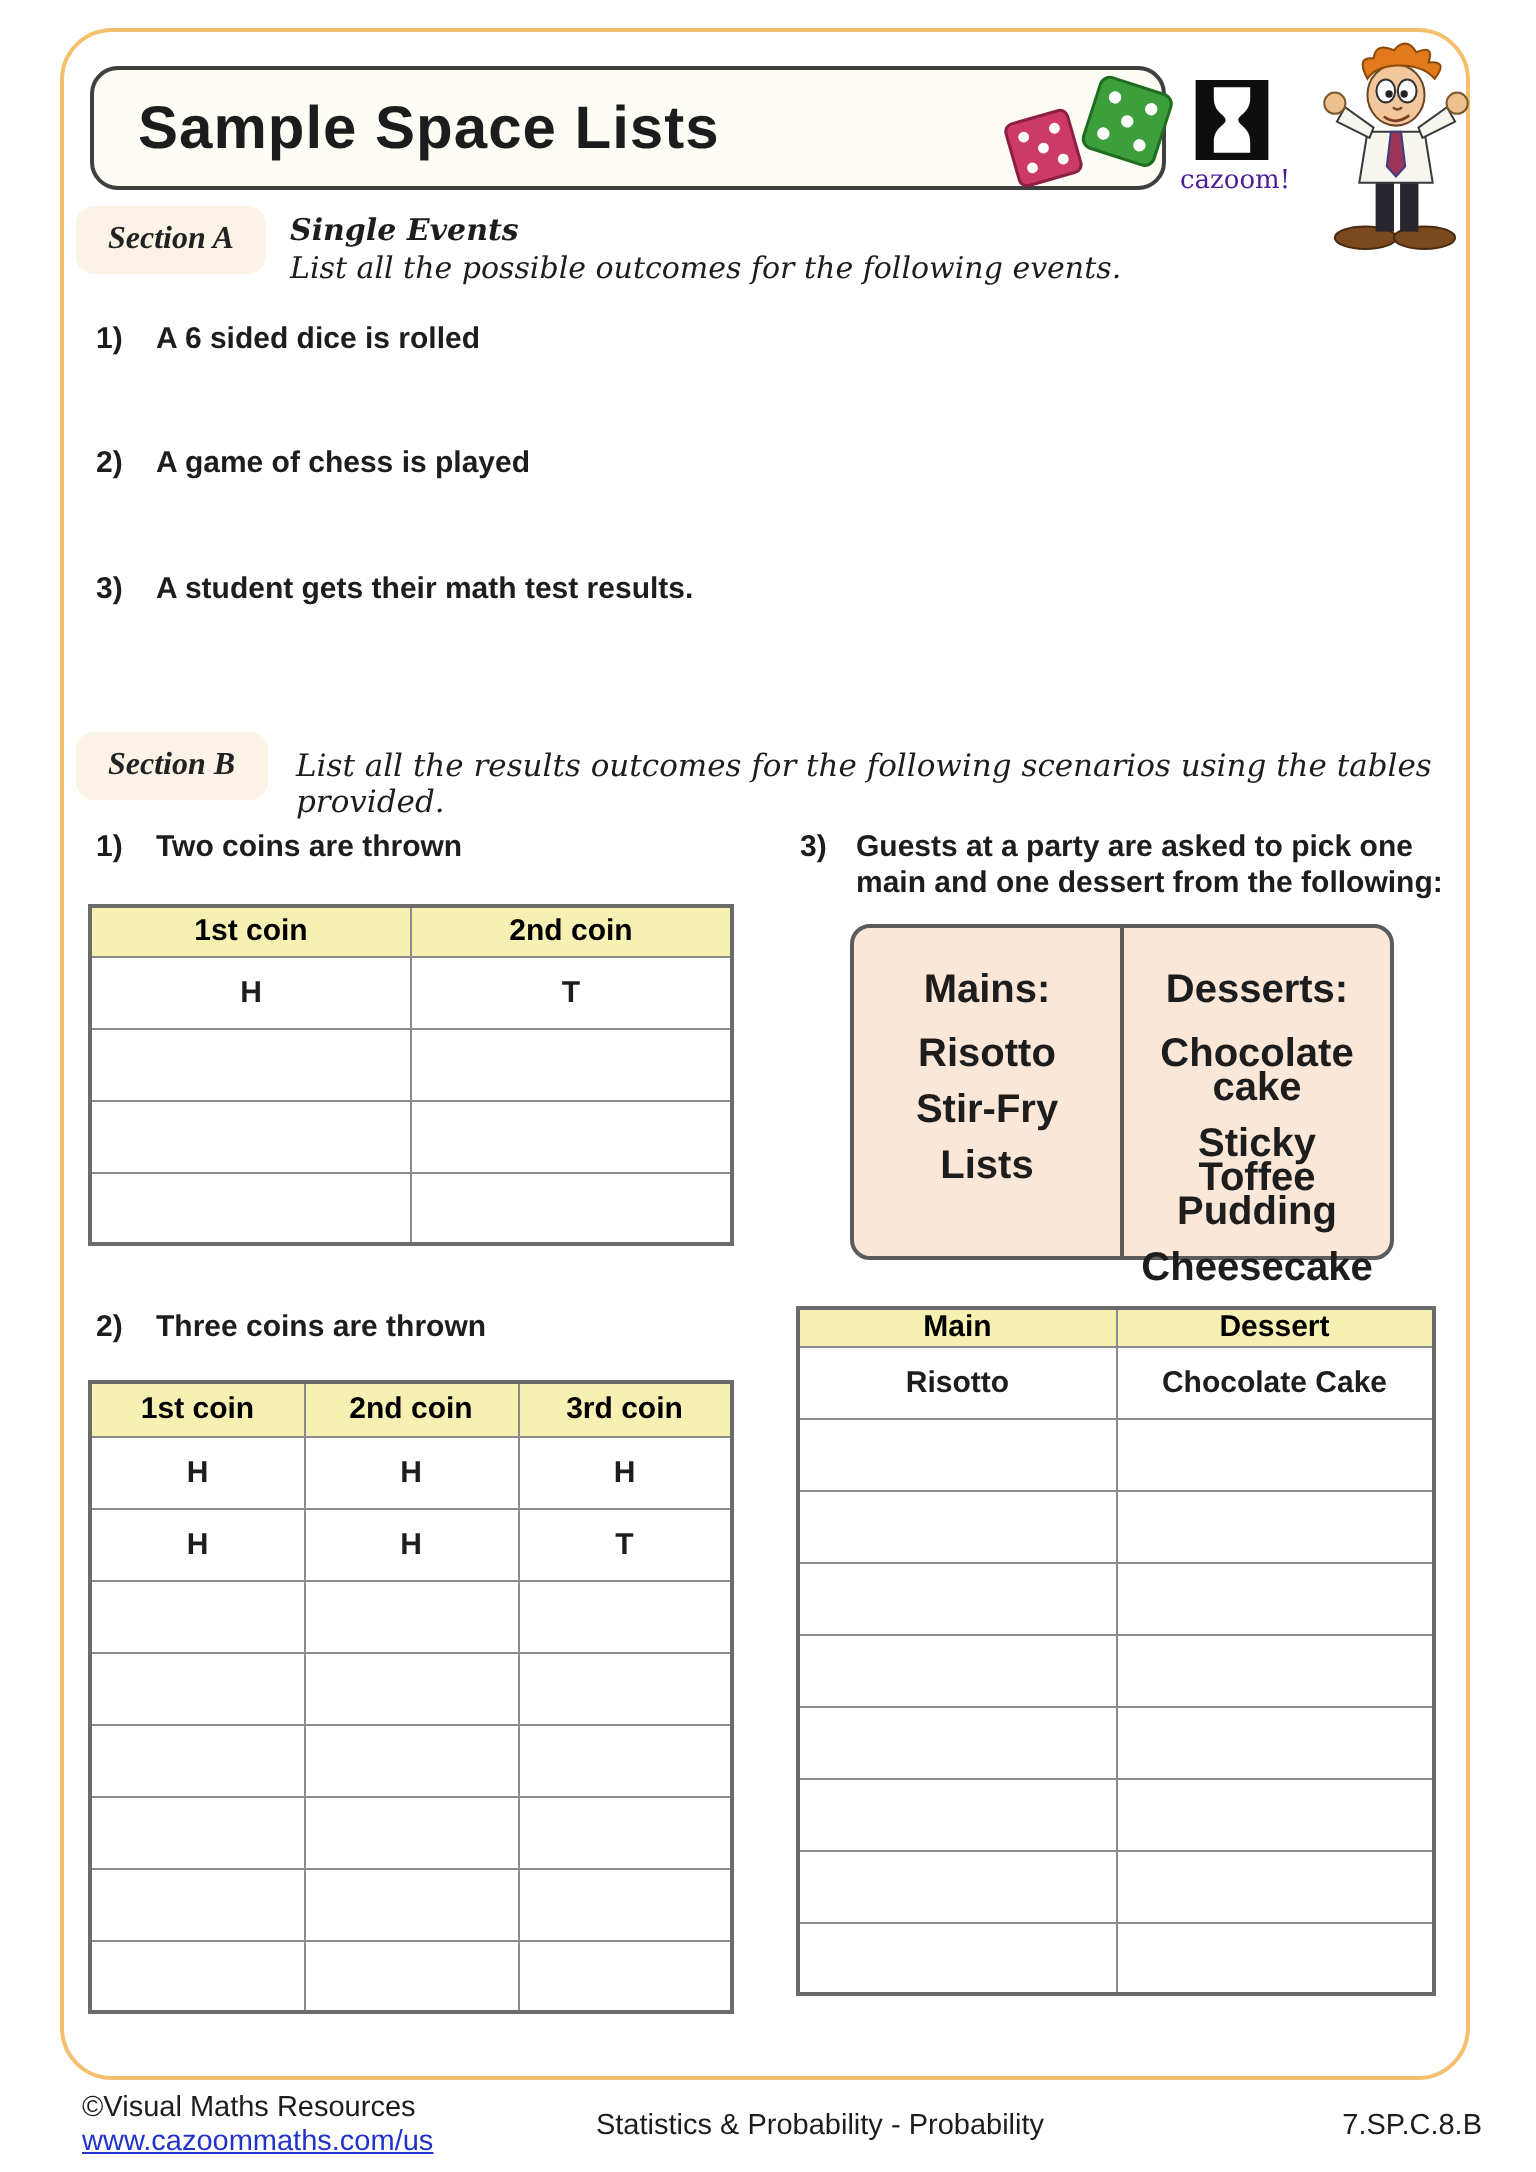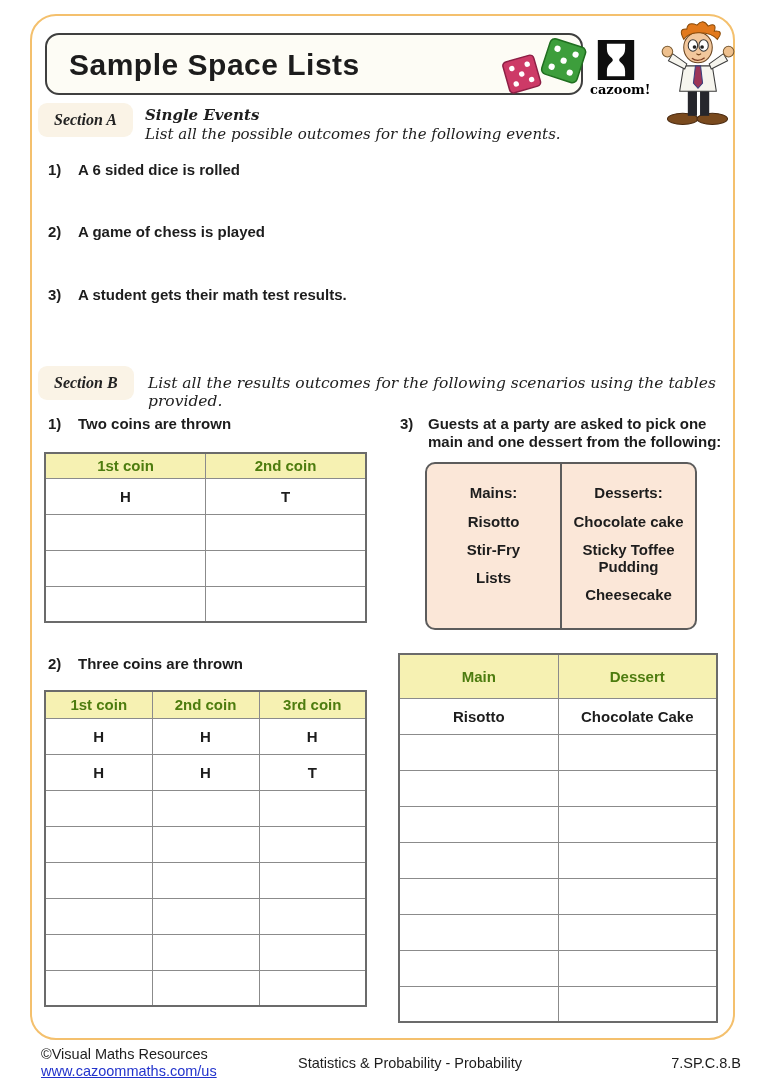--- a/index.html
+++ b/index.html
@@ -16,22 +16,22 @@
     position: absolute; left: 45px; top: 33px; width: 538px; height: 62px;
     background: #fdfcf5; border: 2px solid #3f3f3f; border-radius: 14px;
   }
   .title-box h1 {
     position: absolute; left: 22px; top: 13px;
     font-size: 30px; font-weight: bold; letter-spacing: 0.5px; color: #1c1c1c;
   }
   .dice-wrap { position: absolute; left: 452px; top: 2px; }
   .cazoom-logo { position: absolute; left: 543px; top: 5px; width: 52px; text-align: center; }
   .cazoom-logo .brand {
-    display: block; font-family: "DejaVu Serif", serif; font-weight: bold;
-    font-size: 13px; margin-top: -2px; color: #000000;
+    display: block; font-family: "DejaVu Serif", serif; font-weight: normal;
+    font-size: 13px; margin-top: -2px; color: #4c1d95;
   }
   .mascot { position: absolute; left: 652px; top: 20px; }
 
   
   .section-label {
     position: absolute; background: #faf3e6; border-radius: 9px;
     font-family: Liberation Serif, serif; font-style: italic; font-weight: bold;
     font-size: 16px; padding: 8px 16px; color: #222;
   }
   .sec-a-label { left: 38px; top: 103px; }
@@ -55,39 +55,39 @@
   .qb1 { left: 48px; top: 415px; }
   .qb2 { left: 48px; top: 655px; }
   .qb3 { left: 400px; top: 415px; }
   .qb3 .qnum { width: 28px; flex: 0 0 28px; }
   .qb3 .qtext span { display: block; line-height: 18px; }
 
   
   table { border-collapse: collapse; position: absolute; table-layout: fixed; }
   th, td { border: 1px solid #8b8b8b; text-align: center; font-size: 15px; }
   table { border: 2px solid #6b6b6b; }
-  th { background: #f6f1b2; font-weight: bold; color: #4d7c0f; }
+  th { background: #f6f1b2; font-weight: bold; color: #000000; }
   td { font-weight: bold; background: #ffffff; }
   .tbl-two-coins  { left: 44px; top: 452px; width: 323px; }
   .tbl-two-coins th { height: 25px; }
   .tbl-two-coins td { height: 36px; }
   .tbl-three-coins { left: 44px; top: 690px; width: 323px; }
   .tbl-three-coins th { height: 27px; }
   .tbl-three-coins td { height: 36px; }
   .tbl-main-dessert { left: 398px; top: 653px; width: 320px; }
-  .tbl-main-dessert th { height: 44px; }
+  .tbl-main-dessert th { height: 19px; }
   .tbl-main-dessert td { height: 36px; }
 
   
   .menu-box {
     position: absolute; left: 425px; top: 462px; width: 272px; height: 168px;
     background: #fbe7d8; border: 2px solid #5c5c5c; border-radius: 10px;
     display: flex;
   }
-  .menu-col { flex: 1; padding: 20px 6px 10px 6px; text-align: center; font-weight: bold; font-size: 15px; }
+  .menu-col { flex: 1; padding: 20px 6px 10px 6px; text-align: center; font-weight: bold; font-size: 20px; }
   .menu-col-left { border-right: 2px solid #5c5c5c; }
   .menu-col .menu-title { margin-bottom: 12px; }
   .menu-col .menu-item { margin-bottom: 11px; line-height: 17px; }
 
   
   .footer-left { position: absolute; left: 41px; top: 1046px; font-size: 14.5px; line-height: 17px; }
   .footer-link { color: #2233cc; text-decoration: underline; cursor: pointer; text-align: center; }
   .footer-center { position: absolute; left: 260px; width: 300px; top: 1055px; text-align: center; font-size: 14.5px; }
   .footer-right { position: absolute; right: 27px; top: 1055px; font-size: 14.5px; }
 </style>

